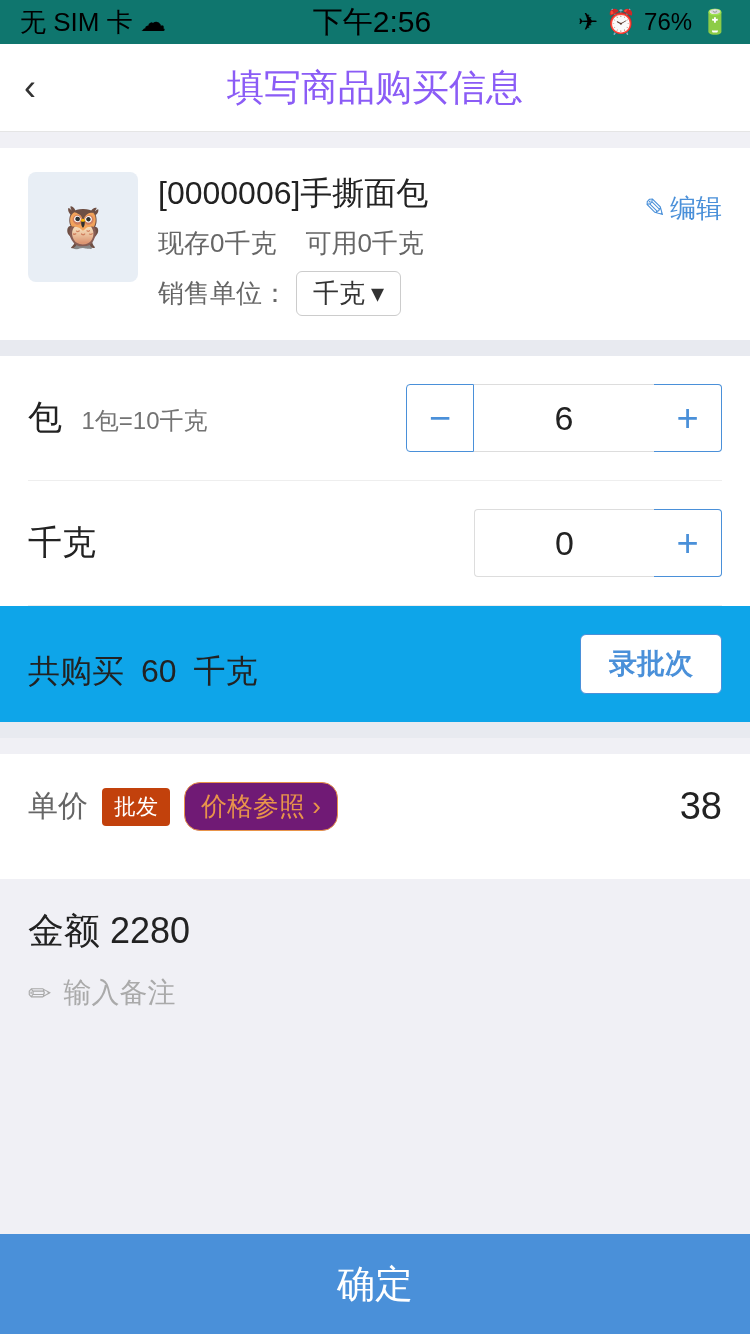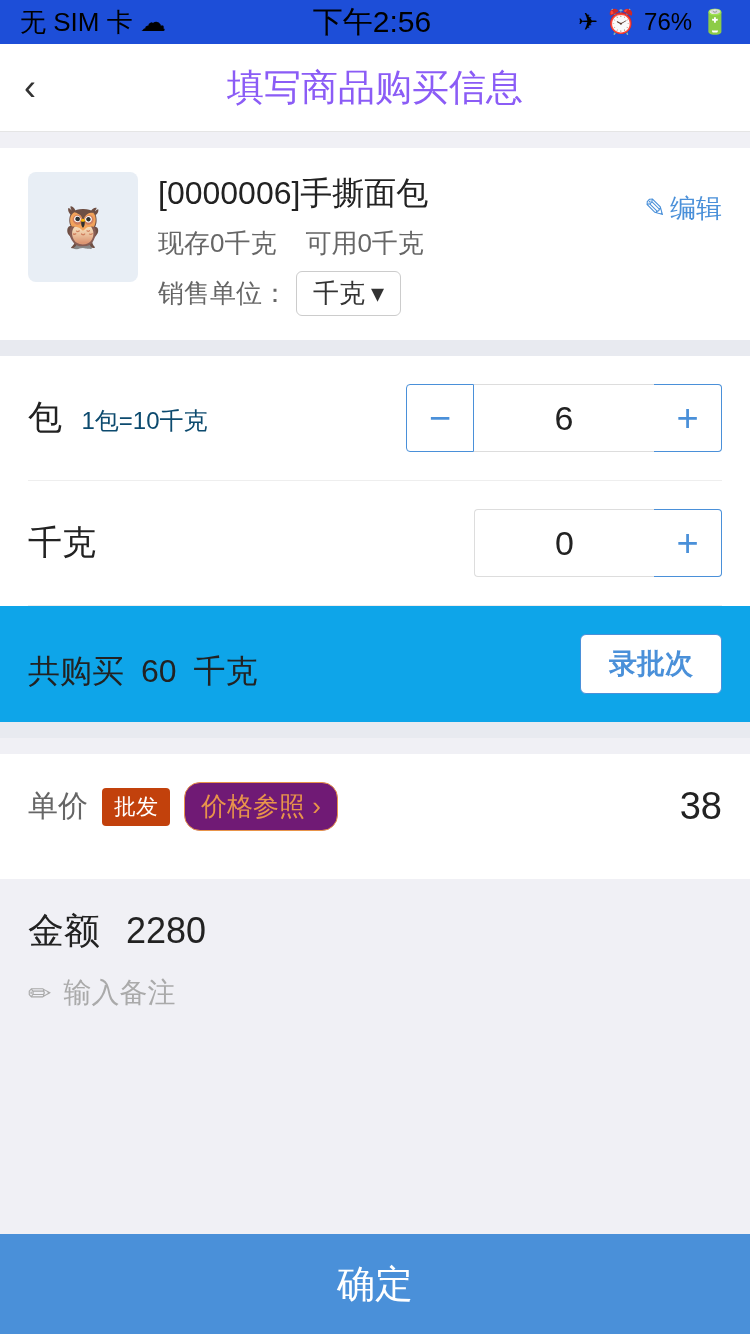--- a/index.html
+++ b/index.html
@@ -9,21 +9,21 @@
       min-height: 1334px;
       font-family: -apple-system, "PingFang SC", "Helvetica Neue", sans-serif;
       background: #f0f0f5;
       display: flex;
       flex-direction: column;
     }
 
     
     .status-bar {
       height: 44px;
-      background: #1d4ed8;
+      background: #0f766e;
       display: flex;
       align-items: center;
       justify-content: space-between;
       padding: 0 20px;
       font-size: 28px;
       color: #000;
     }
     .status-left { font-size: 26px; }
     .status-center { font-size: 30px; font-weight: 500; }
     .status-right { display: flex; align-items: center; gap: 8px; font-size: 24px; }
@@ -132,21 +132,21 @@
       padding: 28px 0;
       border-bottom: 1px solid #eee;
     }
     .quantity-label {
       font-size: 34px;
       color: #222;
       flex: 1;
     }
     .quantity-hint {
       font-size: 24px;
-      color: #0c4a6e;
+      color: #737373;
       margin-left: 10px;
     }
     .quantity-controls {
       display: flex;
       align-items: center;
       gap: 0;
     }
     .qty-btn {
       width: 68px;
       height: 68px;
@@ -374,21 +374,21 @@
     <span class="price-label">单价</span>
     <span class="price-badge">批发</span>
     <button class="price-ref-btn">价格参照 ›</button>
     <span class="price-value">38</span>
   </div>
 </div>
 
 <div class="amount-section">
   <div class="amount-row">
     <span>金额</span>
-    <span style="margin-left:16px;">2280</span>
+    <span style="margin-left:0;">2280</span>
   </div>
   <div class="remark-row">
     <span>✏</span>
     <span>输入备注</span>
   </div>
 </div>
 
 <div class="flex-spacer"></div>
 
 <button class="confirm-btn">确定</button>

